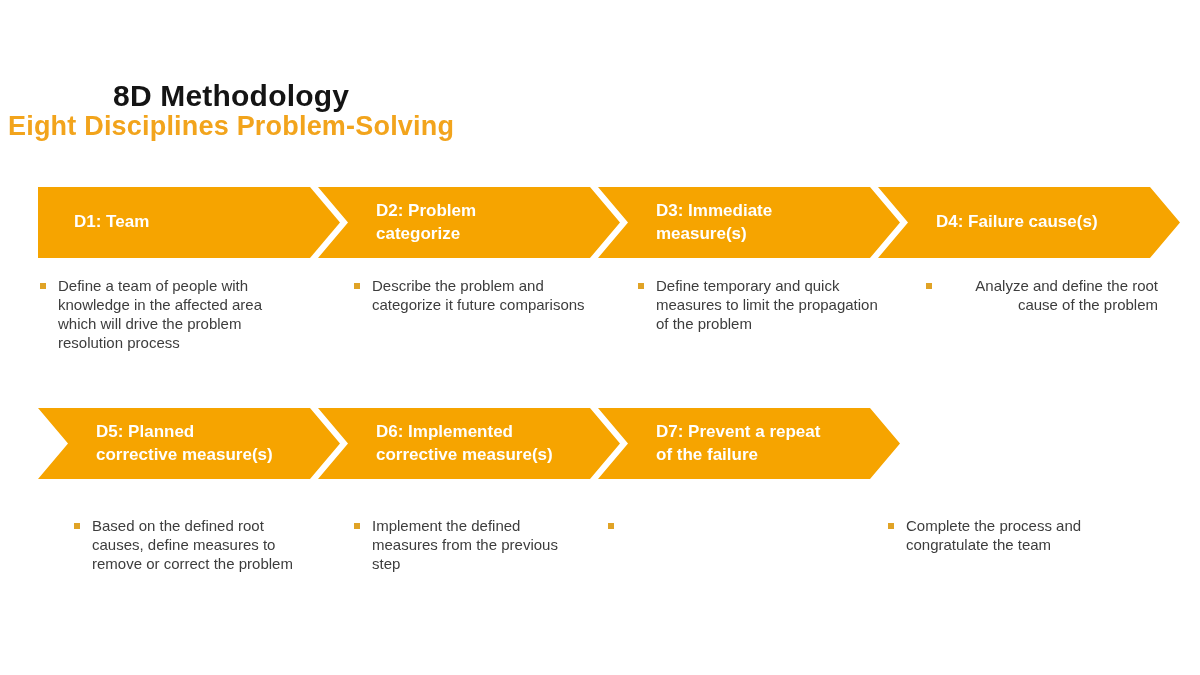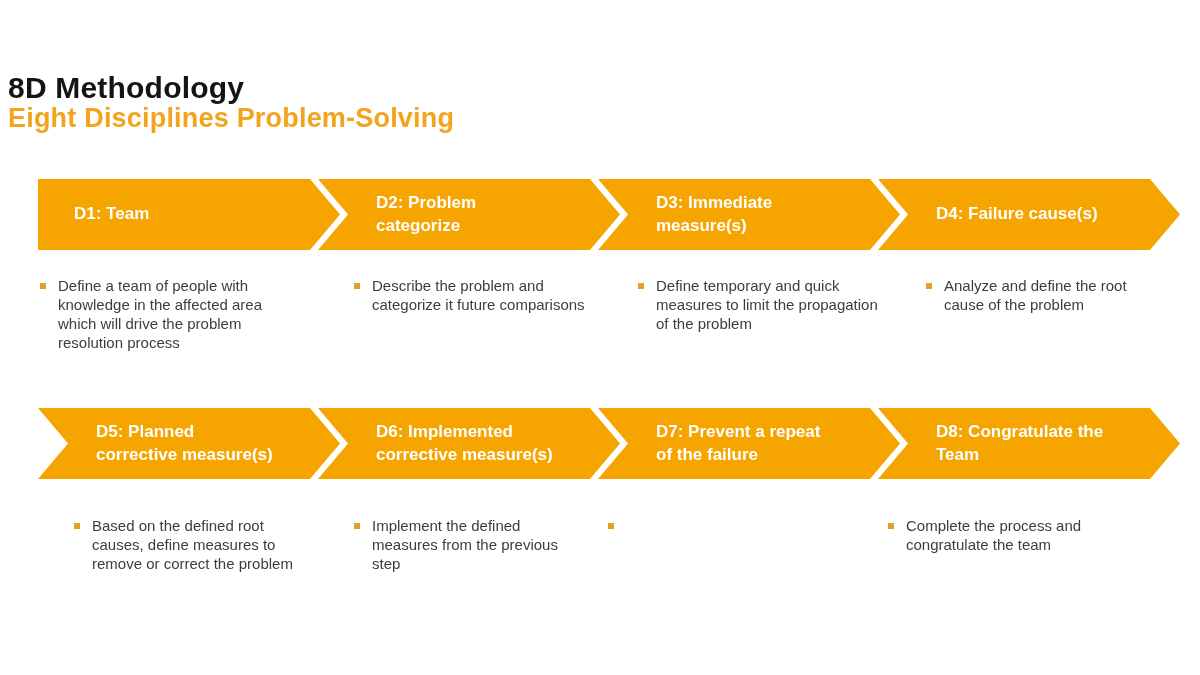--- a/index.html
+++ b/index.html
@@ -5,33 +5,33 @@
   html,body { margin:0; padding:0; }
   body {
     width:1200px; height:675px;
     background:#ffffff;
     font-family:"Liberation Sans", sans-serif;
     position:relative; overflow:hidden;
   }
   .slide { position:absolute; inset:0; }
 
   
-  .header { position:absolute; left:8px; top:71px; }
+  .header { position:absolute; left:8px; top:79px;text-align:center; }
   .title {
     font-size:30px; font-weight:bold; color:var(--title-text,#111);
     line-height:1.1; letter-spacing:0.2px;
   }
   .subtitle {
     font-size:27px; font-weight:bold; color:var(--subtitle-text,#f2a41c);
     line-height:1.1; letter-spacing:0.2px;
   }
 
   
   .arrow-row { position:absolute; left:38px; display:flex; }
-  .arrow-row.row1 { top:179px; }
+  .arrow-row.row1 { top:187px; }
   .arrow-row.row2 { top:408px; }
   .arrow {
     box-sizing:border-box;
     width:302px; height:71px;
     background:var(--arrow-fill,#f6a400);
     display:flex; align-items:center;
     padding-right:34px;
   }
   .arrow.flat-tail {
     clip-path: polygon(0 0, calc(100% - 30px) 0, 100% 50%, calc(100% - 30px) 100%, 0 100%);
@@ -58,21 +58,21 @@
     background:var(--bullet,#e0a326);
   }
   .desc-text {
     font-size:15px; line-height:1.26;
     color:var(--body-text,#3d3d3d);
   }
   
   .pl2  { padding-left:2px; }
   .pl36 { padding-left:36px; }
   .pl40 { padding-left:40px; }
-  .pl48 { padding-left:48px; }
+  .pl48 { padding-left:48px;text-align:right; }
   .pl10 { padding-left:10px; }
   
   .mw235 { max-width:235px; }
   .mw228 { max-width:228px; }
   .mw230 { max-width:230px; }
   .mw205 { max-width:205px; }
   .mw245 { max-width:245px; }
 </style>
 </head>
 <body>
@@ -126,24 +126,20 @@
 corrective measure(s)</span>
     </div>
     <div class="arrow notched overlap">
       <span class="arrow-label">D6: Implemented
 corrective measure(s)</span>
     </div>
     <div class="arrow notched overlap">
       <span class="arrow-label">D7: Prevent a repeat
 of the failure</span>
     </div>
-    <div class="arrow notched overlap">
-      <span class="arrow-label">D8: Congratulate the
-Team</span>
-    </div>
   </div>
 
   <div class="desc-row row2">
     <div class="desc-cell pl36">
       <span class="bullet"></span>
       <span class="desc-text mw205">Based on the defined root causes, define measures to remove or correct the problem</span>
     </div>
     <div class="desc-cell pl36">
       <span class="bullet"></span>
       <span class="desc-text mw205">Implement the defined measures from the previous step</span>

